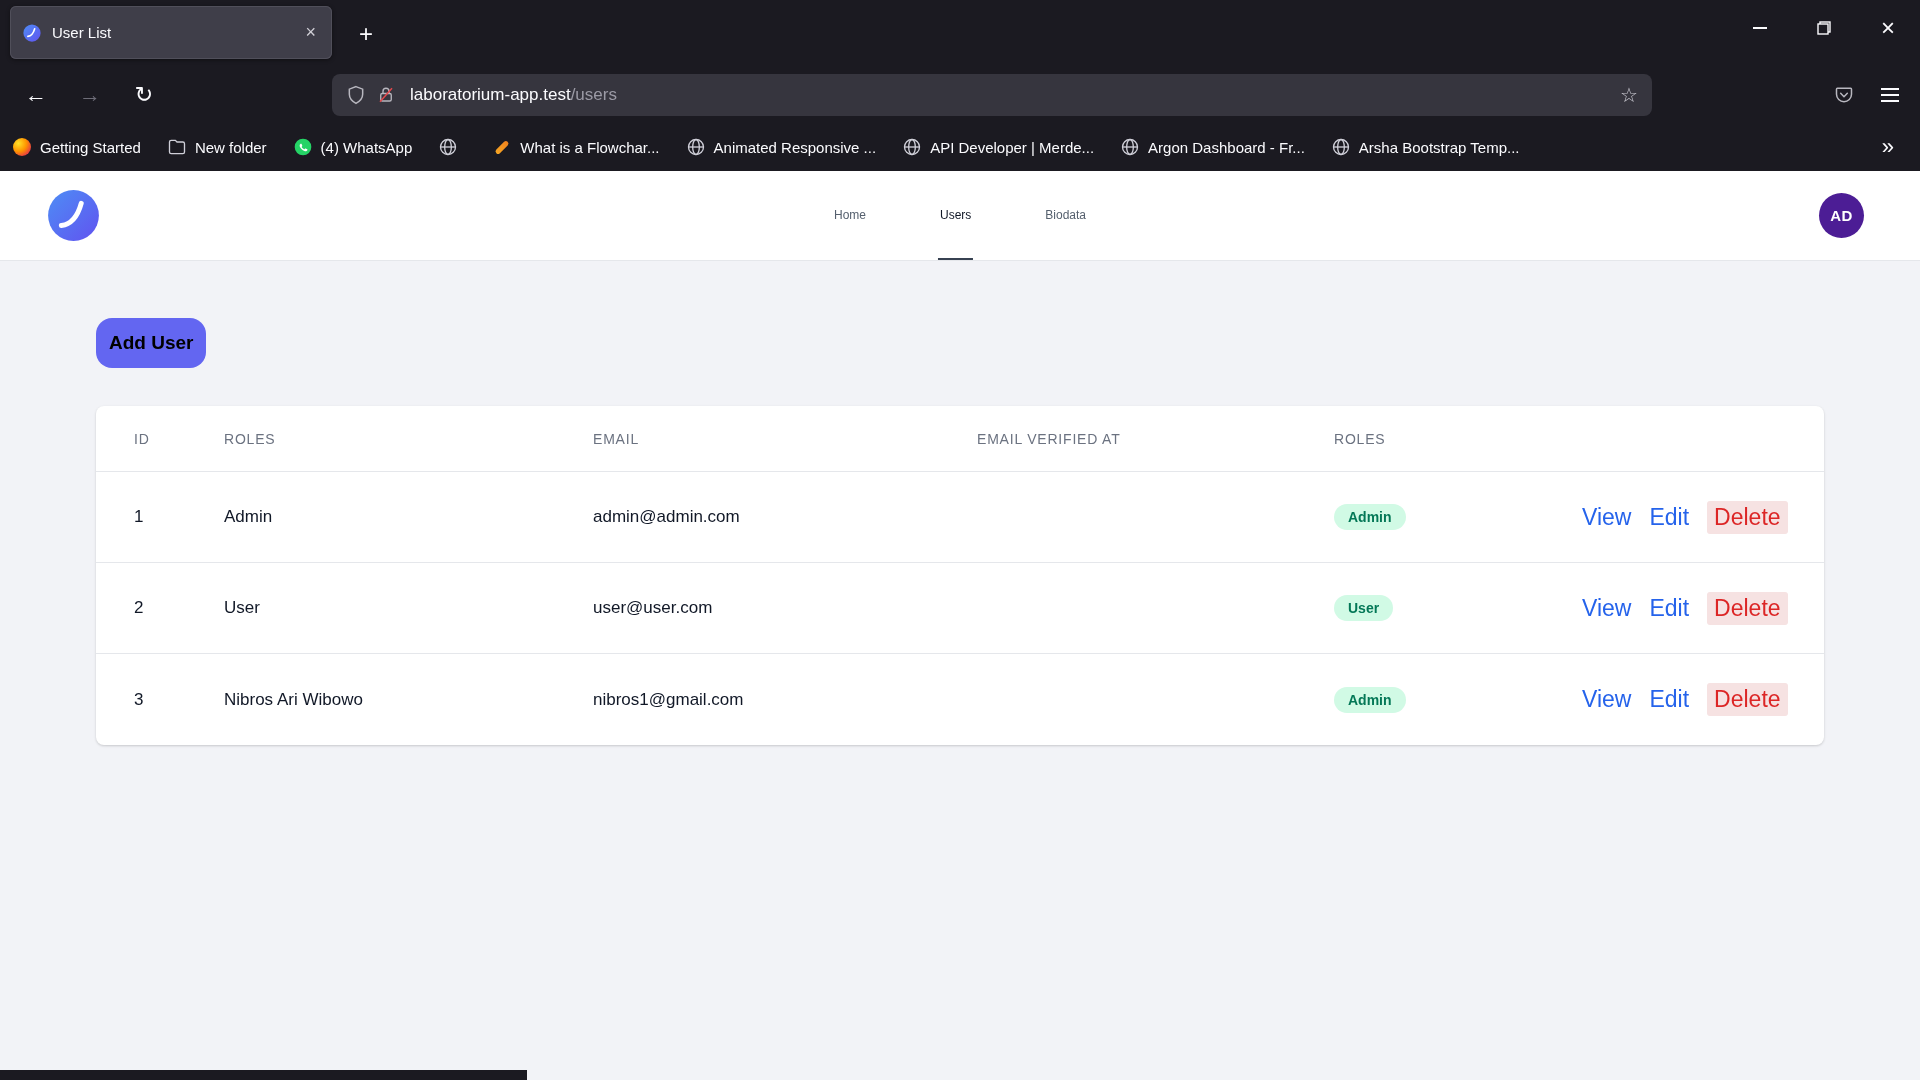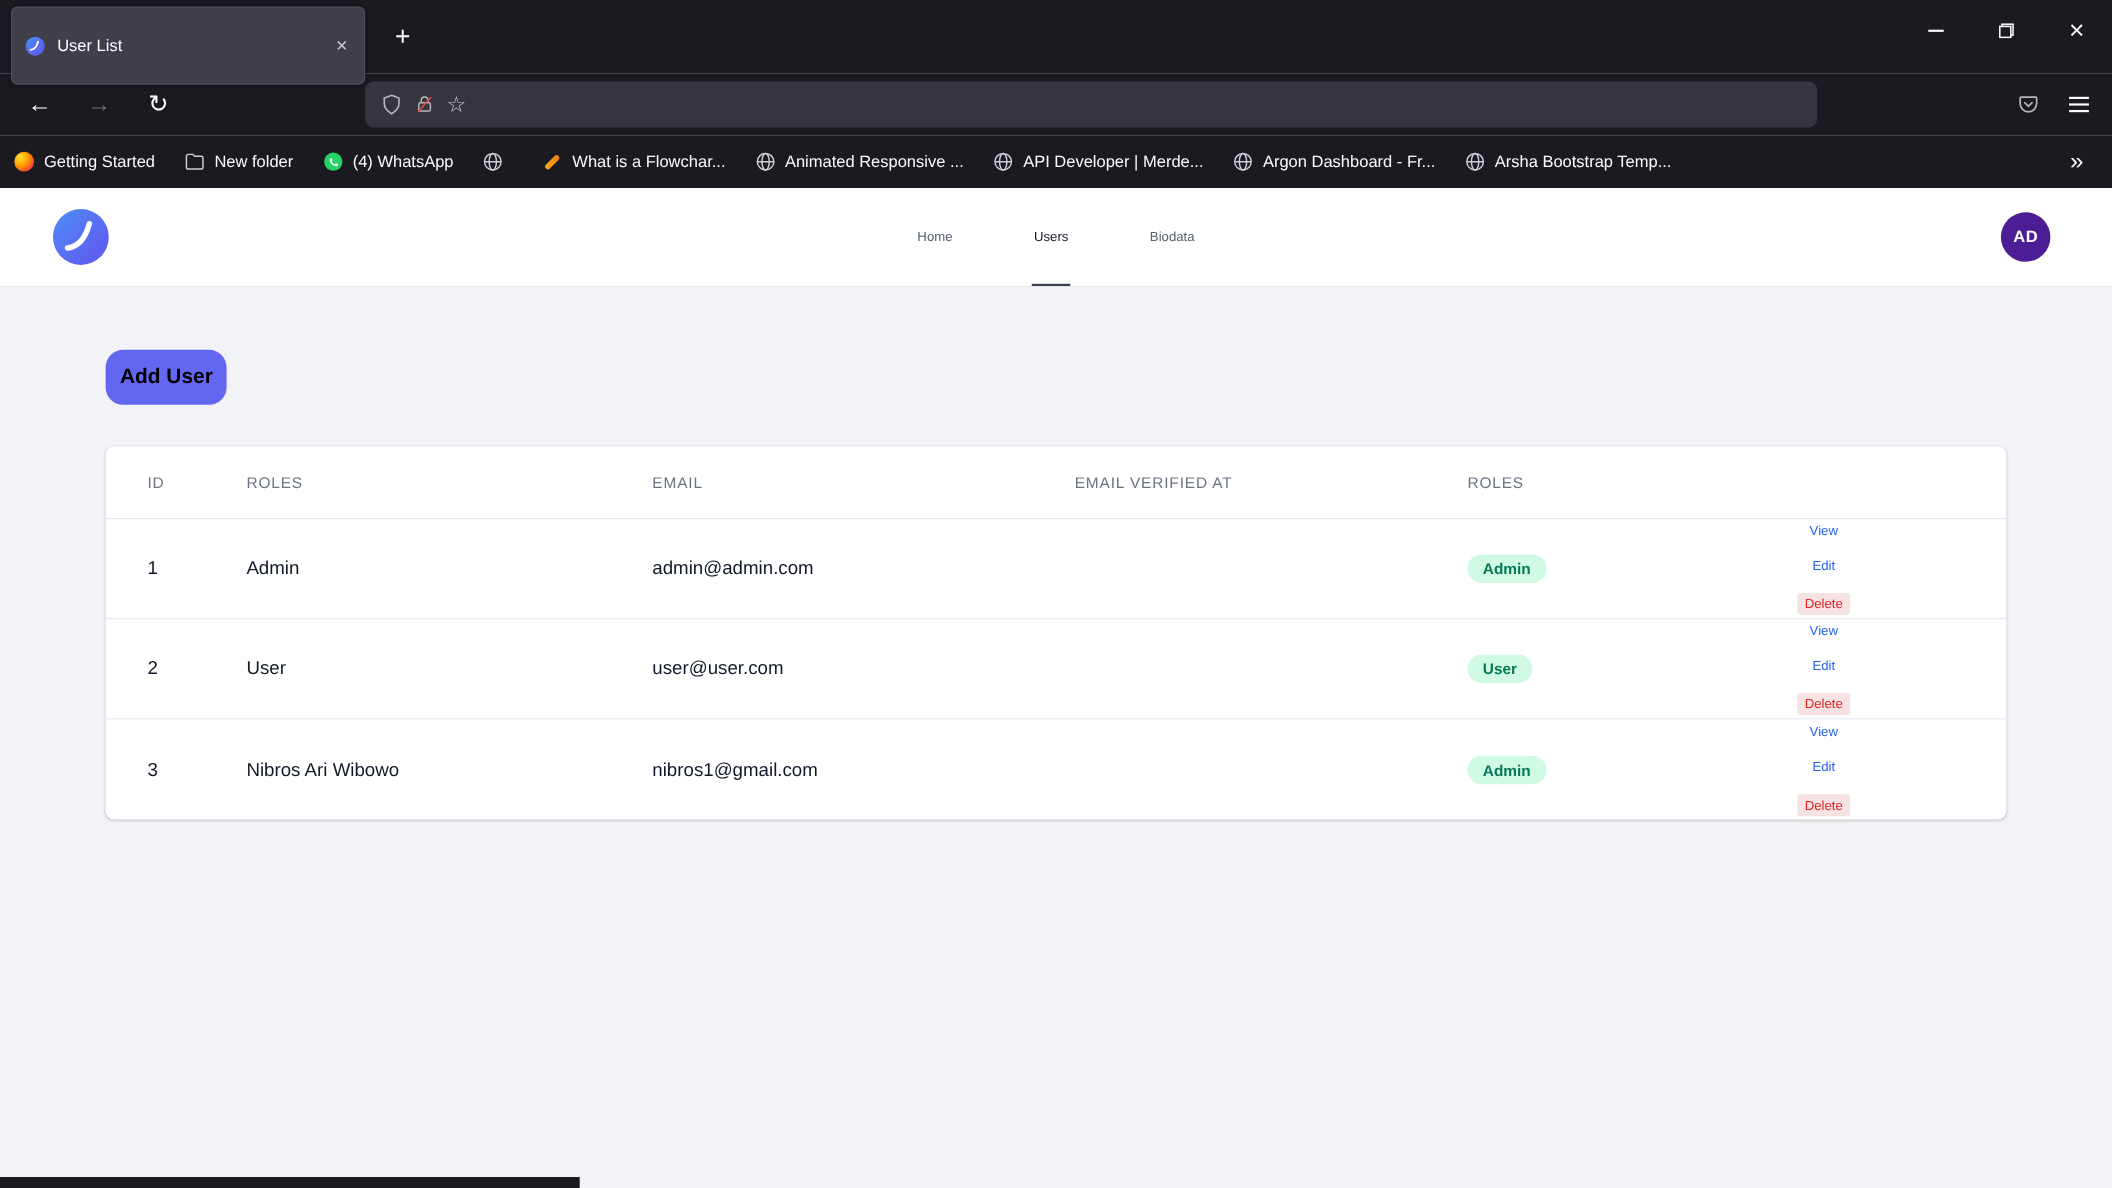--- a/index.html
+++ b/index.html
@@ -2,21 +2,21 @@
 <html><head>
 <meta charset="utf-8">
 <style>
   * { margin:0; padding:0; box-sizing:border-box; }
   html,body { width:1920px; height:1080px; overflow:hidden; }
   body { font-family:"Liberation Sans","DejaVu Sans",sans-serif; background:#f2f3f7; }
   .screen { position:relative; width:1920px; height:1080px; }
 
   
   .titlebar { height:67px; background:#1b1a21; display:flex; align-items:flex-start; }
-  .tab { margin:6px 0 0 10px; height:71px; width:322px; background:#3f3e49; border-radius:6px;
+  .tab { margin:6px 0 0 10px; height:53px; width:322px; background:#3f3e49; border-radius:6px;
          display:flex; align-items:center; padding:0 12px; color:#fbfbfe;
          box-shadow:0 1px 4px rgba(0,0,0,.45), inset 0 0 0 1px #504f5a; }
   .tab-title { font-size:15px; margin-left:10px; flex:1; white-space:nowrap; overflow:hidden; }
   .tab-close { font-size:18px; color:#d0cfd6; padding:0 4px; }
   .newtab { color:#fbfbfe; font-size:24px; margin:6px 0 0 16px; width:36px; height:55px;
             display:flex; align-items:center; justify-content:center; }
   .win-controls { margin-left:auto; display:flex; height:55px; }
   .win-btn { width:64px; height:100%; display:flex; align-items:center; justify-content:center; color:#fbfbfe; }
   .min-glyph { display:block; width:14px; height:2px; background:#fbfbfe; }
   .win-close { font-size:24px; font-weight:300; }
@@ -63,21 +63,21 @@
   .card { margin-top:38px; background:#fff; border-radius:8px; overflow:hidden;
           box-shadow:0 1px 3px rgba(0,0,0,.12), 0 1px 2px rgba(0,0,0,.06); }
   .trow { display:grid; grid-template-columns:90px 369px 384px 357px 248px 1fr;
           align-items:center; padding:0 90px 0 38px; }
   .thead { height:66px; border-bottom:1px solid #e5e7eb; color:#6b7280; font-size:14px;
            letter-spacing:.8px; font-weight:400; }
   .tdata { height:91px; border-bottom:1px solid #e5e7eb; font-size:17px; color:#111827; }
   .tdata:last-child { border-bottom:none; }
   .badge { justify-self:start; background:#d1fae5; color:#047857; font-size:14px; font-weight:600;
            padding:5px 14px; border-radius:999px; }
-  .actions { display:flex; justify-content:flex-end; align-items:center; gap:18px; font-size:12px;flex-direction:column; }
+  .actions { display:flex; justify-content:flex-end; align-items:center; gap:18px; font-size:23px; }
   .lnk-blue { color:#2563eb; text-decoration:none; }
   .lnk-del { color:#dc2626; background:#f6e2e2; padding:3px 7px; border-radius:3px; text-decoration:none; }
 
   .bottom-strip { position:absolute; left:0; bottom:0; width:527px; height:10px; background:#1b1a21; }
 </style>
 </head>
 <body>
 
 <div class="screen">
 
@@ -124,20 +124,21 @@
           <path d="M12 2l8 3v6c0 5-3.5 8.5-8 11-4.5-2.5-8-6-8-11V5l8-3z" fill="none" stroke="#b8b7bf" stroke-width="1.8"></path>
         </svg>
       </span>
       <span class="fav">
         <svg width="18" height="18" viewBox="0 0 24 24">
           <rect x="5" y="10" width="14" height="10" rx="2" fill="none" stroke="#b8b7bf" stroke-width="1.8"></rect>
           <path d="M8 10V7a4 4 0 018 0v3" fill="none" stroke="#b8b7bf" stroke-width="1.8"></path>
           <line x1="4" y1="21" x2="20" y2="3" stroke="#e2484d" stroke-width="2"></line>
         </svg>
       </span>
+      <span class="url-text"><span>laboratorium-app.test</span><span class="url-path">/users</span></span>
       <span class="star-ico">☆</span>
     </div>
 
     <div class="navbar-right">
       <span class="fav">
         <svg width="20" height="20" viewBox="0 0 24 24">
           <path d="M4 4h16c.6 0 1 .4 1 1v6a9 9 0 01-18 0V5c0-.6.4-1 1-1z" fill="none" stroke="#b8b7bf" stroke-width="1.8"></path>
           <path d="M8 10l4 4 4-4" fill="none" stroke="#b8b7bf" stroke-width="1.8" stroke-linecap="round" stroke-linejoin="round"></path>
         </svg>
       </span>

